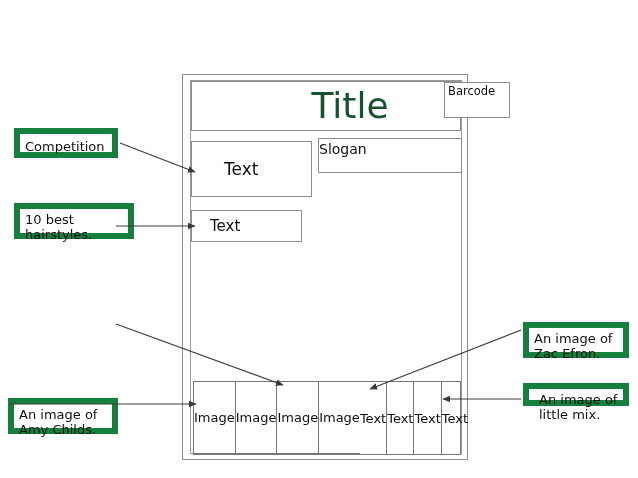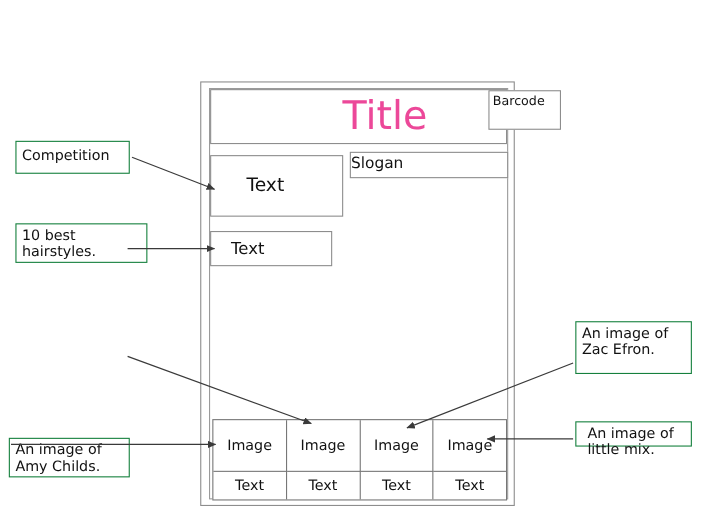--- a/index.html
+++ b/index.html
@@ -59,21 +59,21 @@
 
   .title-box {
     left: 191px; top: 81px;
     width: 270px; height: 50px;
     display: flex;
     align-items: center;
     justify-content: center;
   }
   .title-text {
     font-size: 36px;
-    color: #ec4899;
+    color: #14532d;
     letter-spacing: 0px;
     position: relative;
     left: 24px;
     top: -1px;
     white-space: nowrap;
   }
 
   .barcode-box {
     left: 396px; top: 82px;
     width: 66px; height: 36px;
@@ -92,21 +92,21 @@
     align-items: center;
   }
   .text-box-1 > span {
     font-size: 17px;
     color: #111111;
     margin-left: 32px;
   }
 
   .slogan-box {
     left: 318px; top: 138px;
-    width: 144px; height: 24px;
+    width: 144px; height: 35px;
     font-size: 14px;
     color: #111111;
     padding: 2px 0 0 28px;
     line-height: 16px;
     overflow: visible;
     white-space: nowrap;
     box-sizing: border-box;
   }
   .slogan-box .wrap2 {
     display: block;
@@ -129,21 +129,21 @@
   
   .strip {
     position: absolute;
     left: 193px;
     top: 381px;
     width: 268px;
     height: 74px;
     border: 1px solid #777777;
     box-sizing: border-box;
     display: flex;
-    flex-direction: column;
+    flex-direction: row;
     background: #ffffff;
   }
   .strip-row {
     display: flex;
     flex: 0 0 47px;
   }
   .strip-row.labels {
     flex: 1 1 auto;
   }
   .strip-cell {
@@ -156,34 +156,34 @@
     color: #111111;
     box-sizing: border-box;
   }
   .strip-cell:last-child { border-right: none; }
   .strip-row.images .strip-cell { border-bottom: 1px solid #777777; }
   .strip-row.labels .strip-cell { font-size: 13px; }
 
   
   .note {
     position: absolute;
-    border: 1px solid #15803d;
+    border: 6px solid #15803d;
     background: #ffffff;
     box-sizing: border-box;
     font-size: 13px;
     line-height: 15px;
     color: #111111;
     padding: 3px 5px;
     font-family: "DejaVu Sans", sans-serif;
   }
   .note-competition { left: 14px;  top: 128px; width: 104px; height: 30px; padding-top: 5px; }
   .note-hairstyles  { left: 14px;  top: 203px; width: 120px; height: 36px; }
   .note-beyonce     { left: 8px;   top: 300px; width: 110px; height: 44px; overflow: visible; }
   .note-amy         { left: 8px;   top: 398px; width: 110px; height: 36px; }
-  .note-zac         { left: 523px; top: 292px; width: 106px; height: 48px; }
+  .note-zac         { left: 523px; top: 322px; width: 106px; height: 36px; }
   .note-littlemix   { left: 523px; top: 383px; width: 106px; height: 23px; padding-left: 10px; }
 </style>
 </head>
 <body>
 
 <div id="canvas">
 
   <div class="page-frame"></div>
   <div class="page-inner"></div>
 

